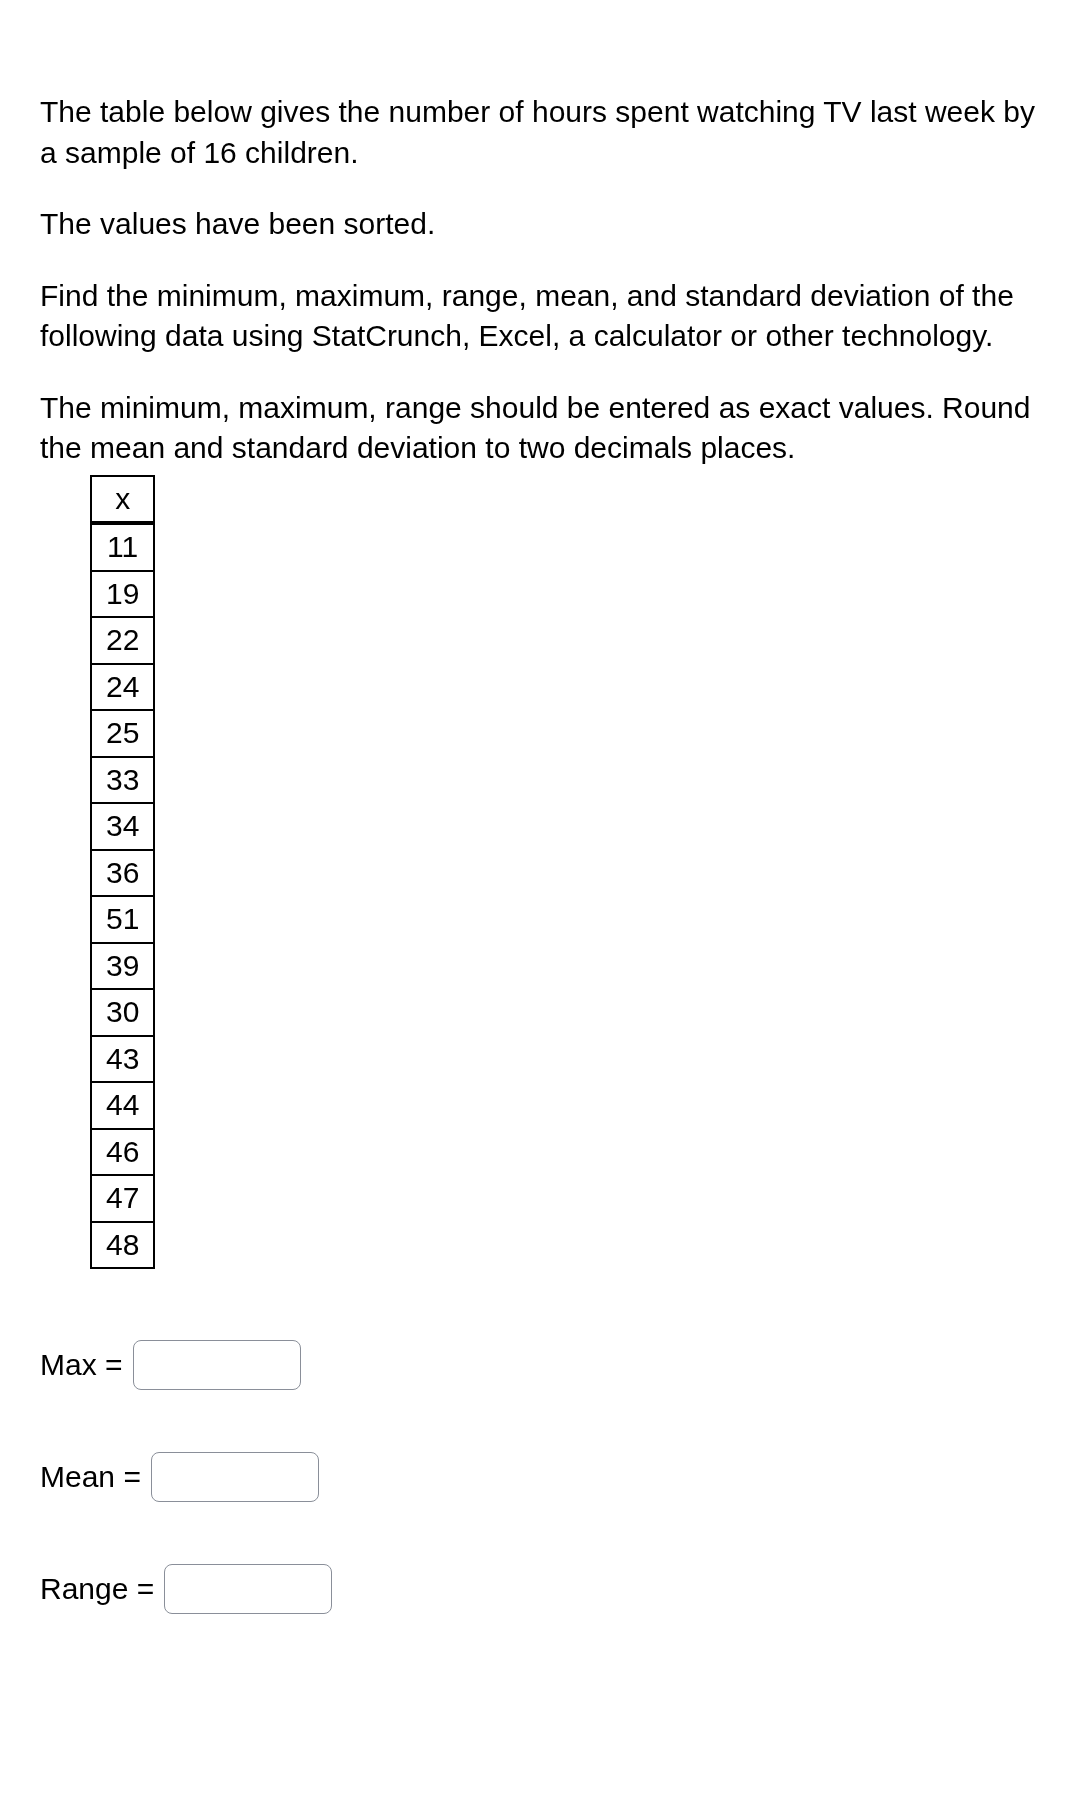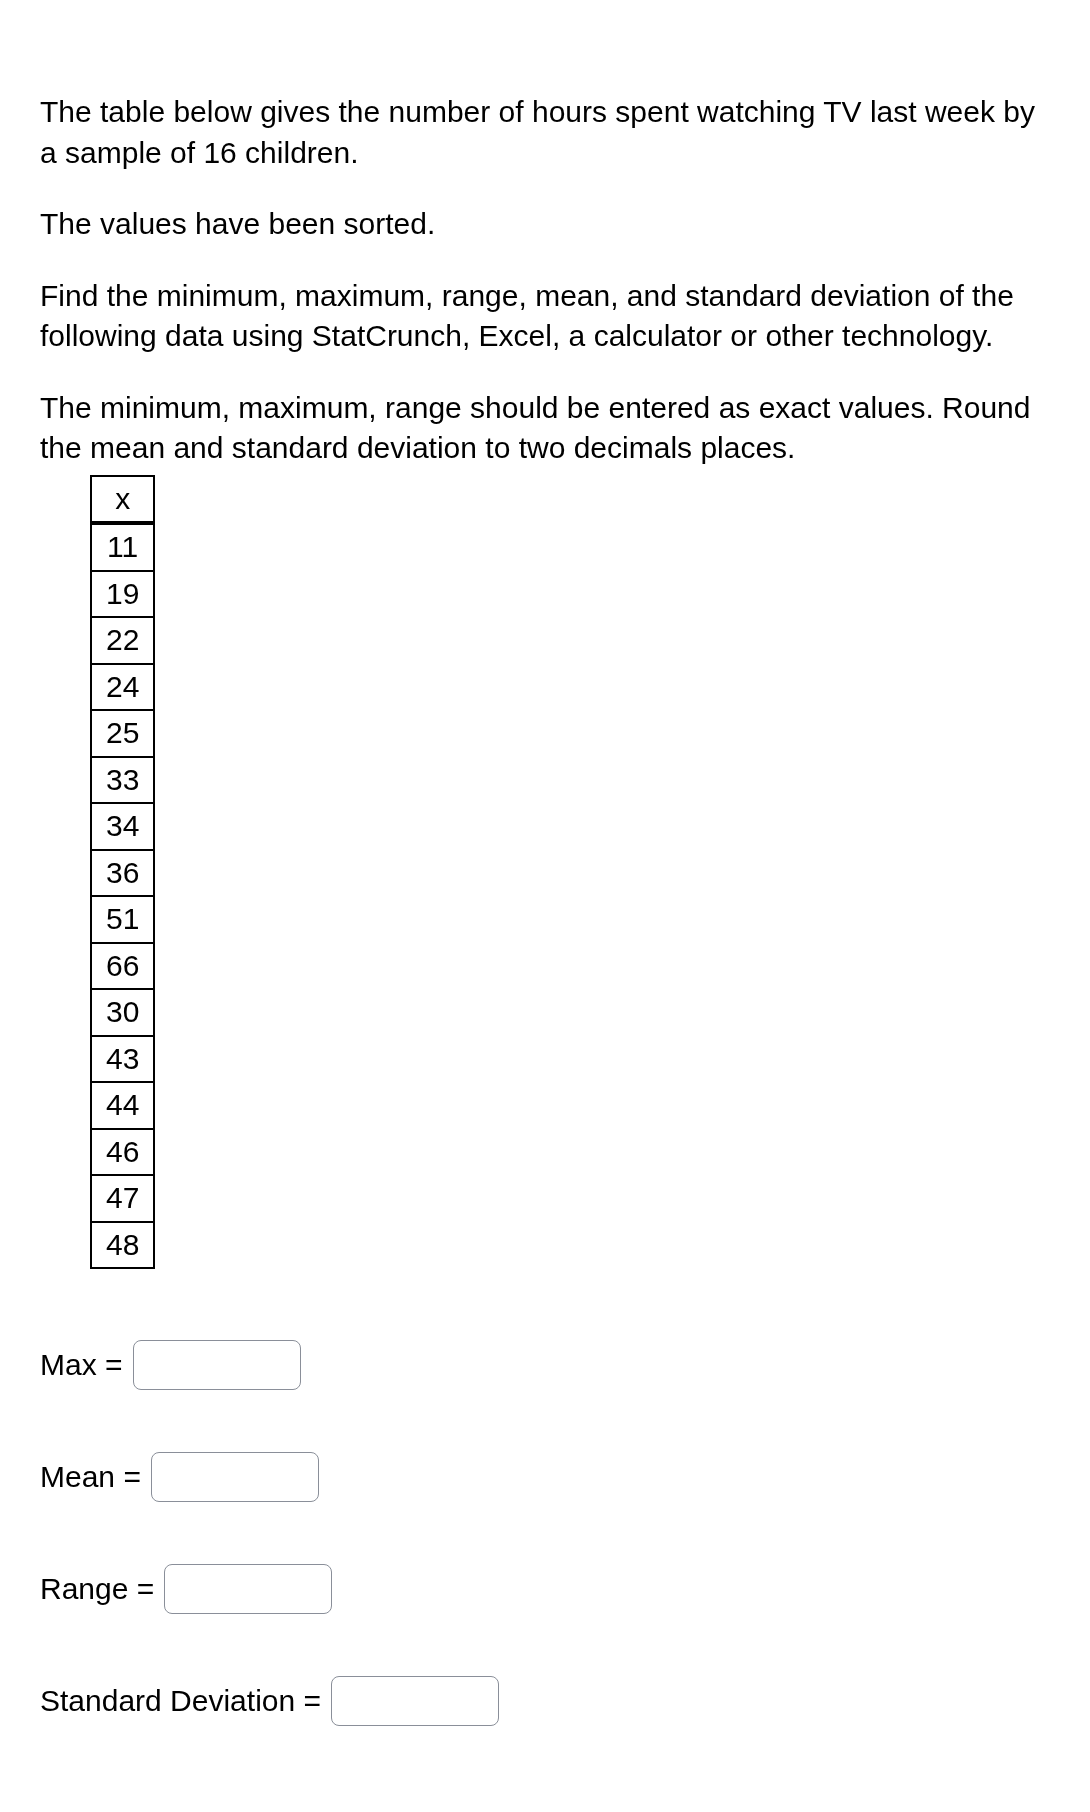--- a/index.html
+++ b/index.html
@@ -90,21 +90,21 @@
     <tr>
         <td>34</td>
       </tr>
     <tr>
         <td>36</td>
       </tr>
     <tr>
         <td>51</td>
       </tr>
     <tr>
-        <td>66</td>
+        <td>39</td>
       </tr>
     <tr>
         <td>30</td>
       </tr>
     <tr>
         <td>43</td>
       </tr>
     <tr>
         <td>44</td>
       </tr>
@@ -126,17 +126,13 @@
     <input class="answer-input" type="text" value="" style="">
   </div>
   <div class="answer-row">
     <span class="answer-label">Mean = </span>
     <input class="answer-input" type="text" value="" style="">
   </div>
   <div class="answer-row">
     <span class="answer-label">Range = </span>
     <input class="answer-input" type="text" value="" style="">
   </div>
-  <div class="answer-row">
-    <span class="answer-label">Standard Deviation = </span>
-    <input class="answer-input" type="text" value="" style="">
-  </div>
 </div>
 
 </body></html>

